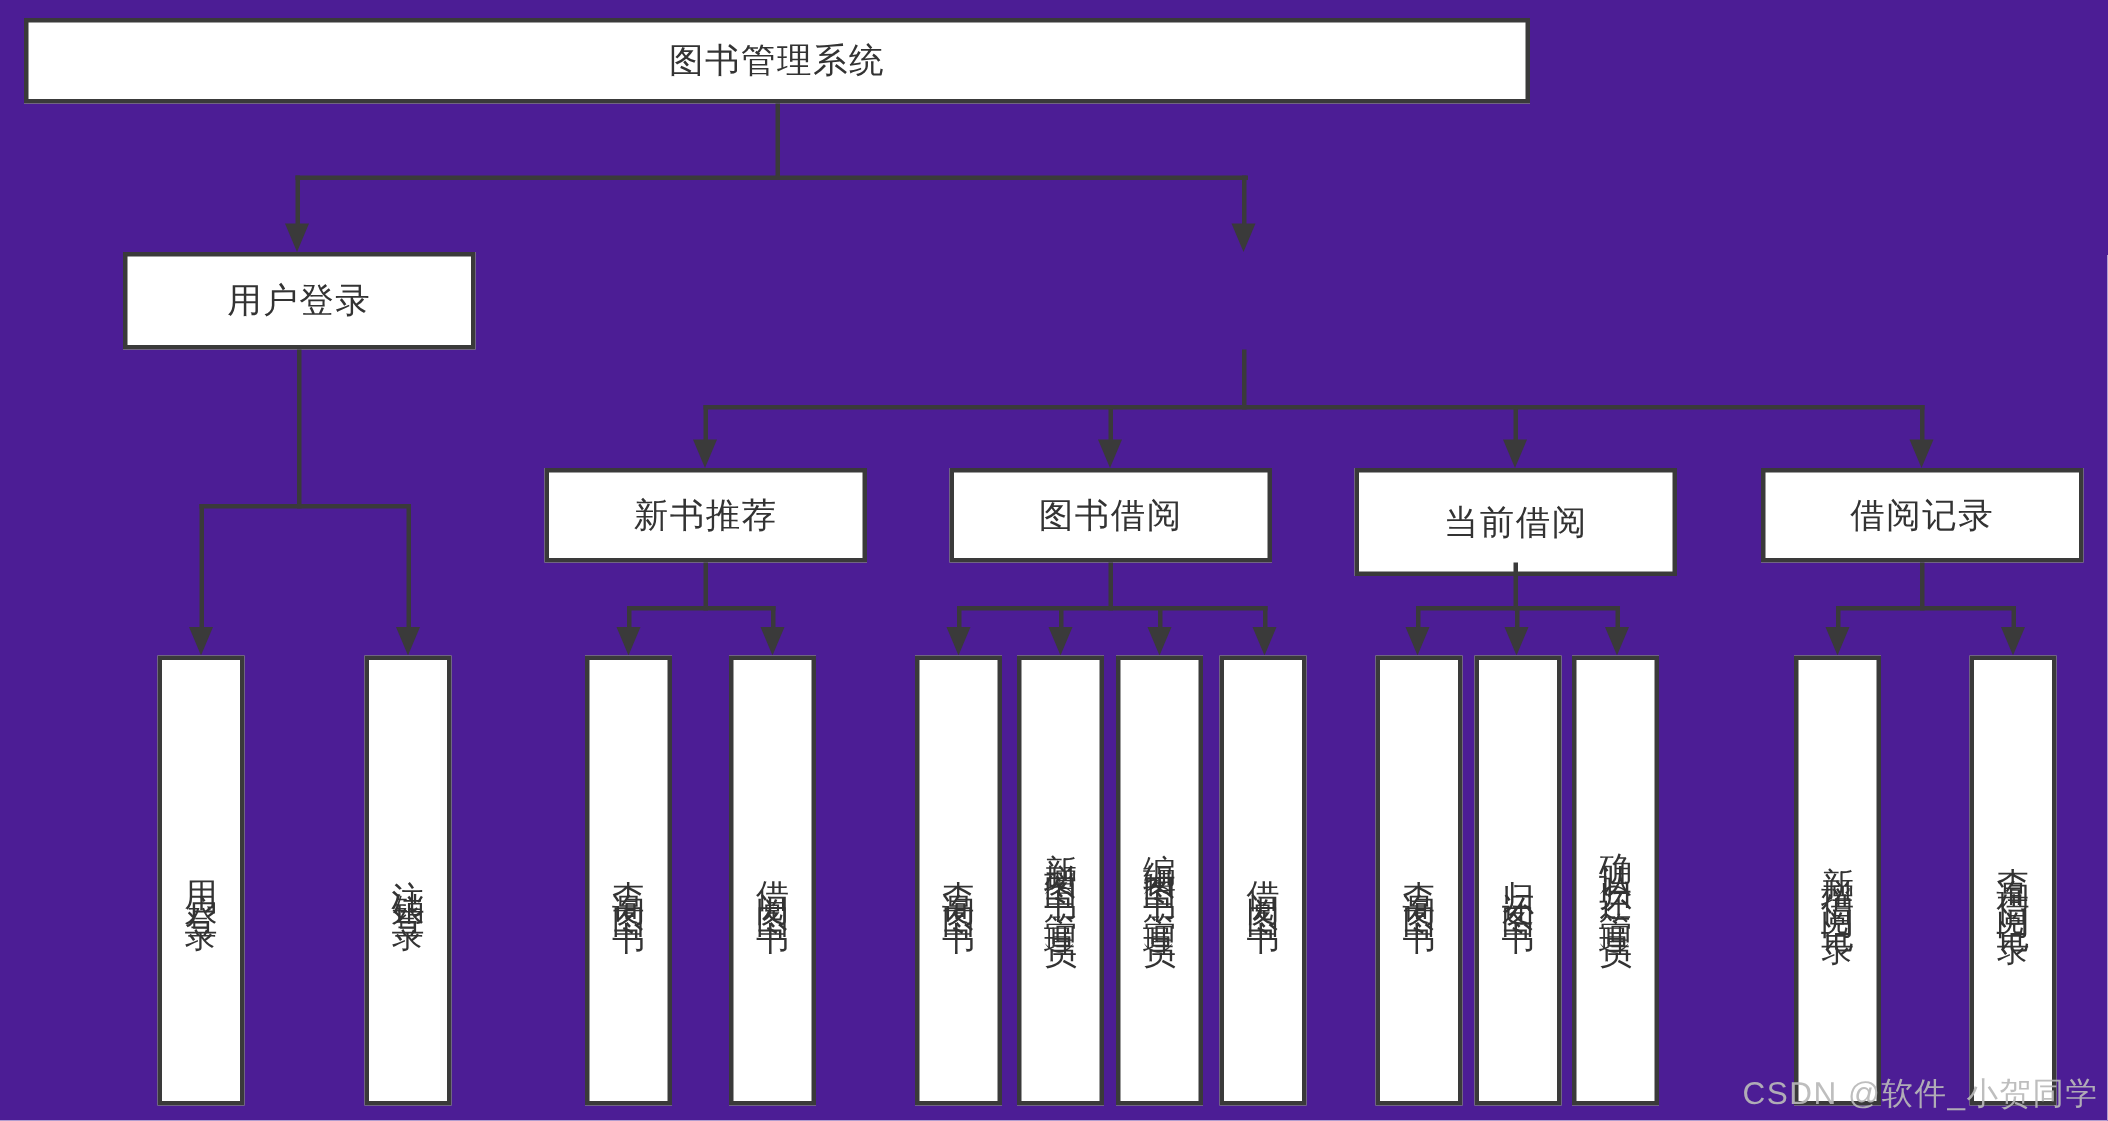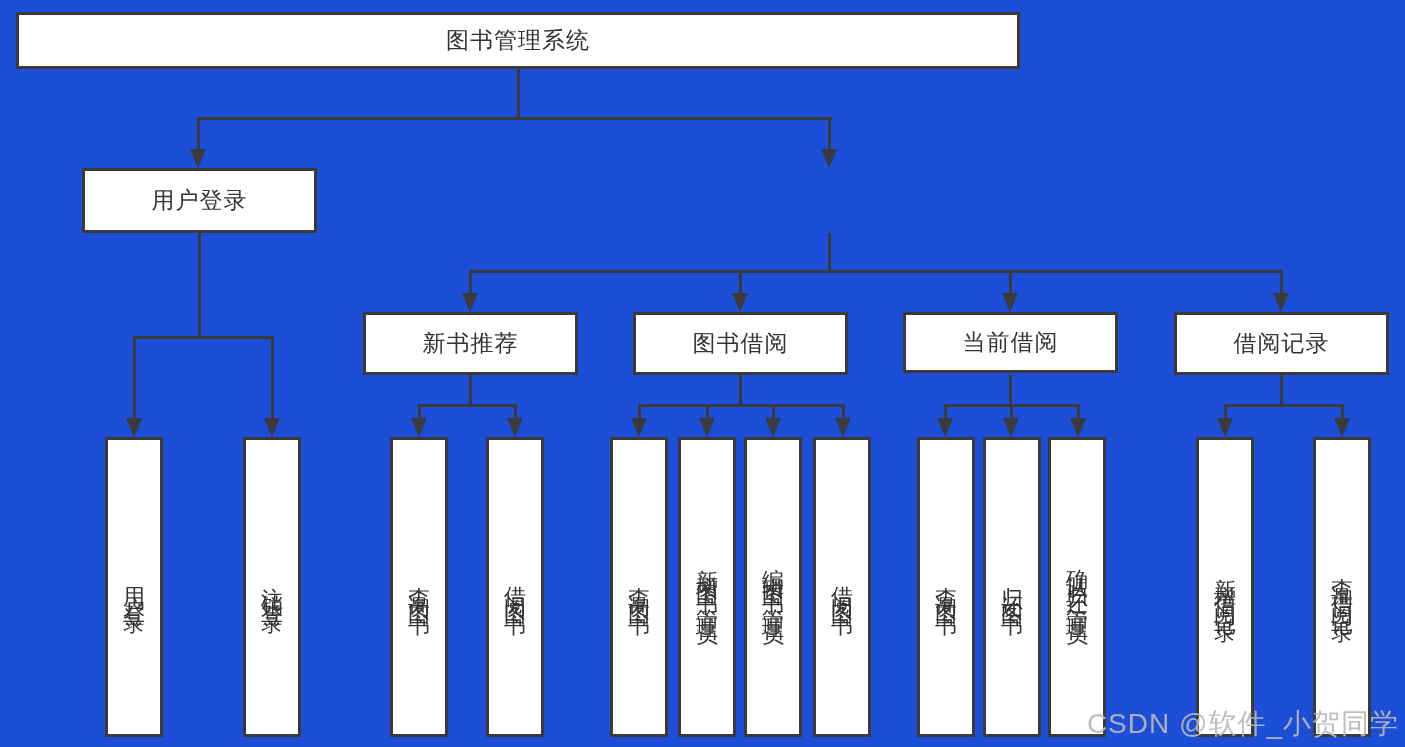--- a/index.html
+++ b/index.html
@@ -1,19 +1,19 @@
 <!DOCTYPE html>
 <html><head>
 <meta charset="utf-8">
 <style>
   html,body{margin:0;padding:0;background:#ffffff;}
   #canvas{
     position:relative;
     width:1405px;height:747px;
-    background:#1d4ed8;
+    background:#4c1d95;
     font-family:"Liberation Sans", sans-serif;
     overflow:hidden;
   }
   .box-h{
     position:absolute;
     background:#ffffff;
     border:3px solid #3a3a3a;
     box-sizing:border-box;
     display:flex;align-items:center;justify-content:center;
     font-size:23px;color:#333333;
@@ -36,21 +36,21 @@
   .lh{position:absolute;height:3px;background:#3a3a3a;}
   .arr{
     position:absolute;width:0;height:0;
     border-left:8px solid transparent;
     border-right:8px solid transparent;
     border-top:19px solid #3a3a3a;
   }
   #watermark{
     position:absolute;
     right:6px;bottom:4px;
-    font-size:28px;
+    font-size:21px;
     color:rgba(184,184,184,0.92);
     letter-spacing:1px;
     z-index:10;
     white-space:nowrap;
     margin-top:36px;
   }
 </style>
 </head>
 <body>
 
@@ -80,21 +80,21 @@
   <div class="arr" style="left:462px;top:293px;"></div>
   <div class="lv" style="left:739px;top:270px;height:26px;"></div>
   <div class="arr" style="left:732px;top:293px;"></div>
   <div class="lv" style="left:1009px;top:270px;height:26px;"></div>
   <div class="arr" style="left:1002px;top:293px;"></div>
   <div class="lv" style="left:1280px;top:270px;height:26px;"></div>
   <div class="arr" style="left:1273px;top:293px;"></div>
 
   <div class="box-h" style="left:633px;top:312px;width:215px;height:63px;">图书借阅</div>
   <div class="box-h" style="left:363px;top:312px;width:215px;height:63px;">新书推荐</div>
-  <div class="box-h" style="left:903px;top:312px;width:215px;height:61px;">当前借阅</div>
+  <div class="box-h" style="left:903px;top:312px;width:215px;height:72px;">当前借阅</div>
   <div class="box-h" style="left:1174px;top:312px;width:215px;height:63px;">借阅记录</div>
 
   <div class="lv" style="left:469px;top:375px;height:32px;"></div>
   <div class="lh" style="left:418px;top:404px;width:99px;"></div>
   <div class="lv" style="left:418px;top:404px;height:17px;"></div>
   <div class="arr" style="left:411px;top:418px;"></div>
   <div class="lv" style="left:514px;top:404px;height:17px;"></div>
   <div class="arr" style="left:507px;top:418px;"></div>
 
   <div class="lv" style="left:739px;top:375px;height:32px;"></div>

